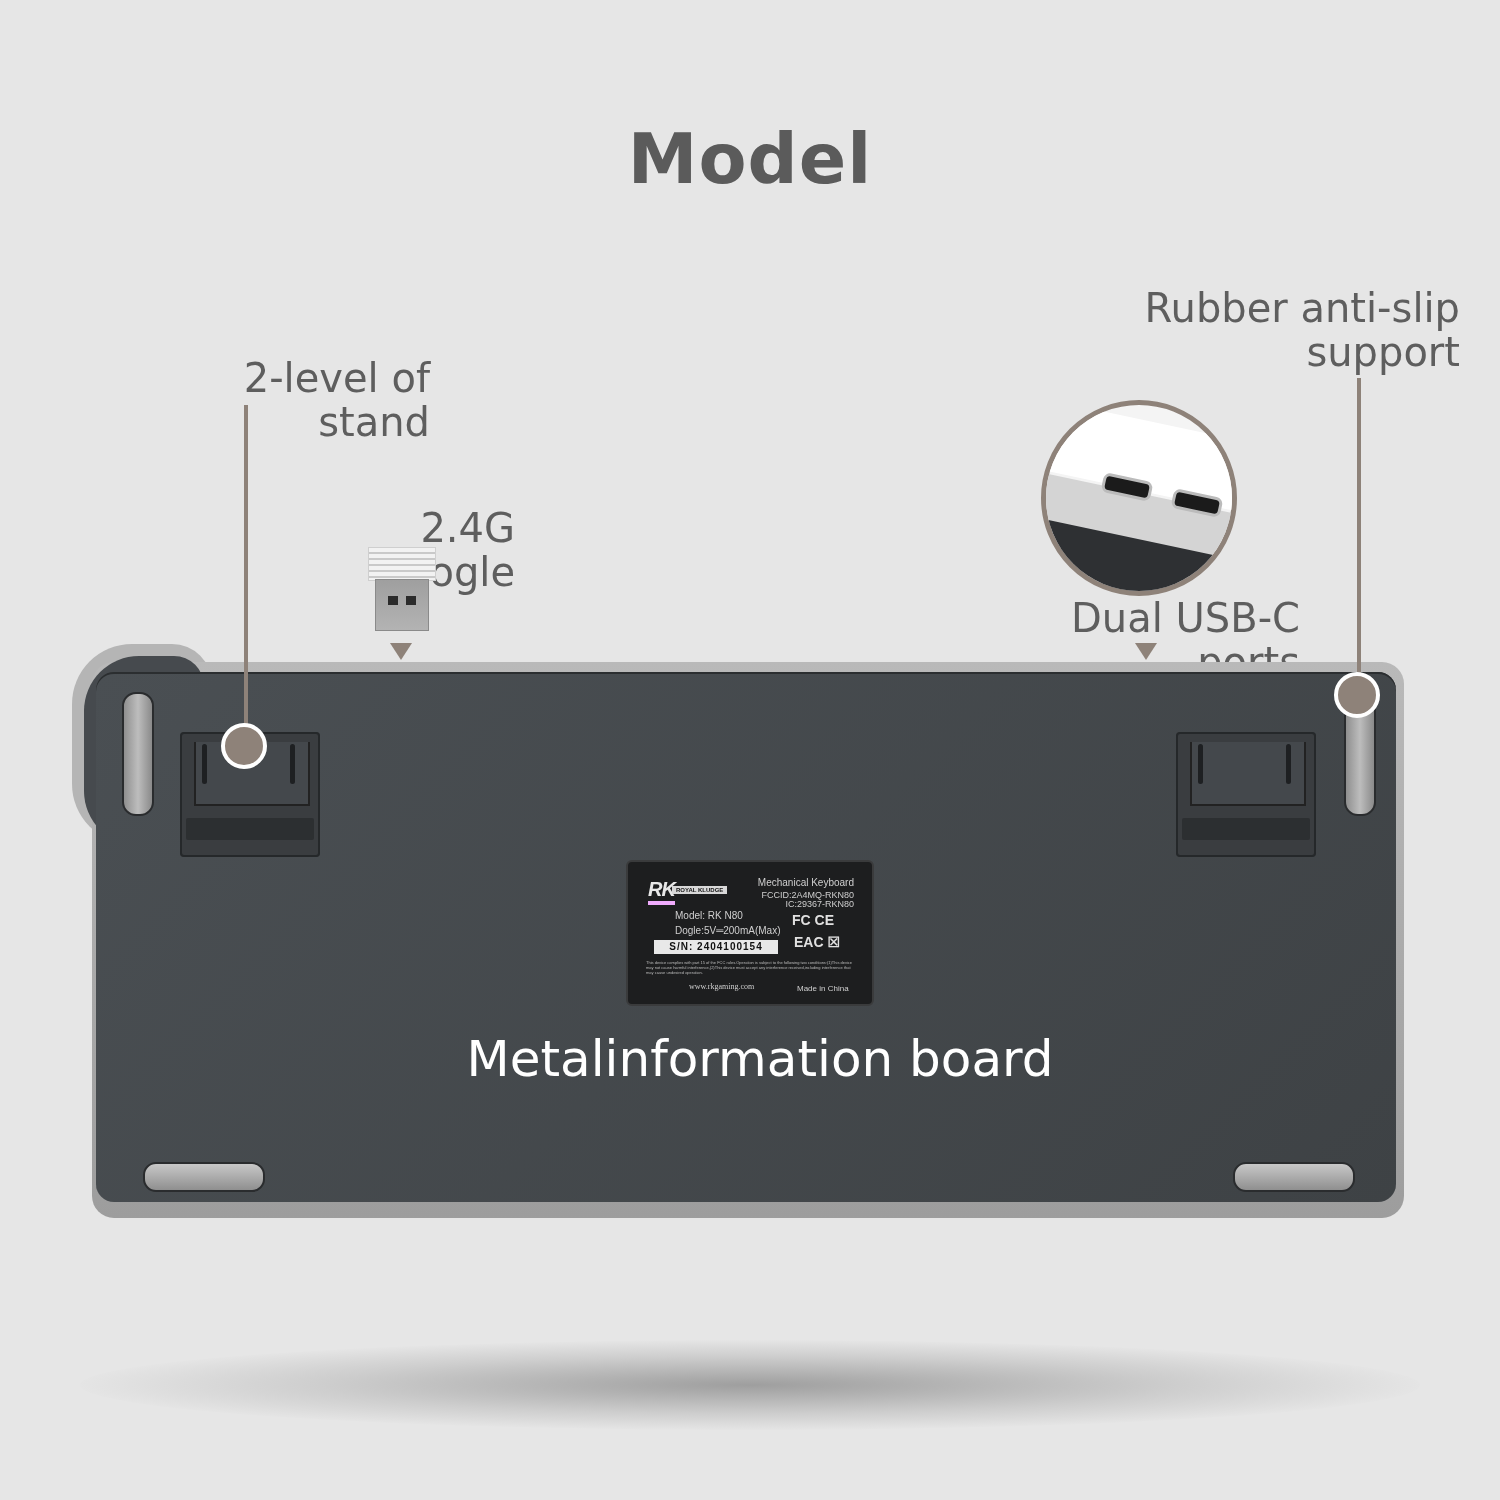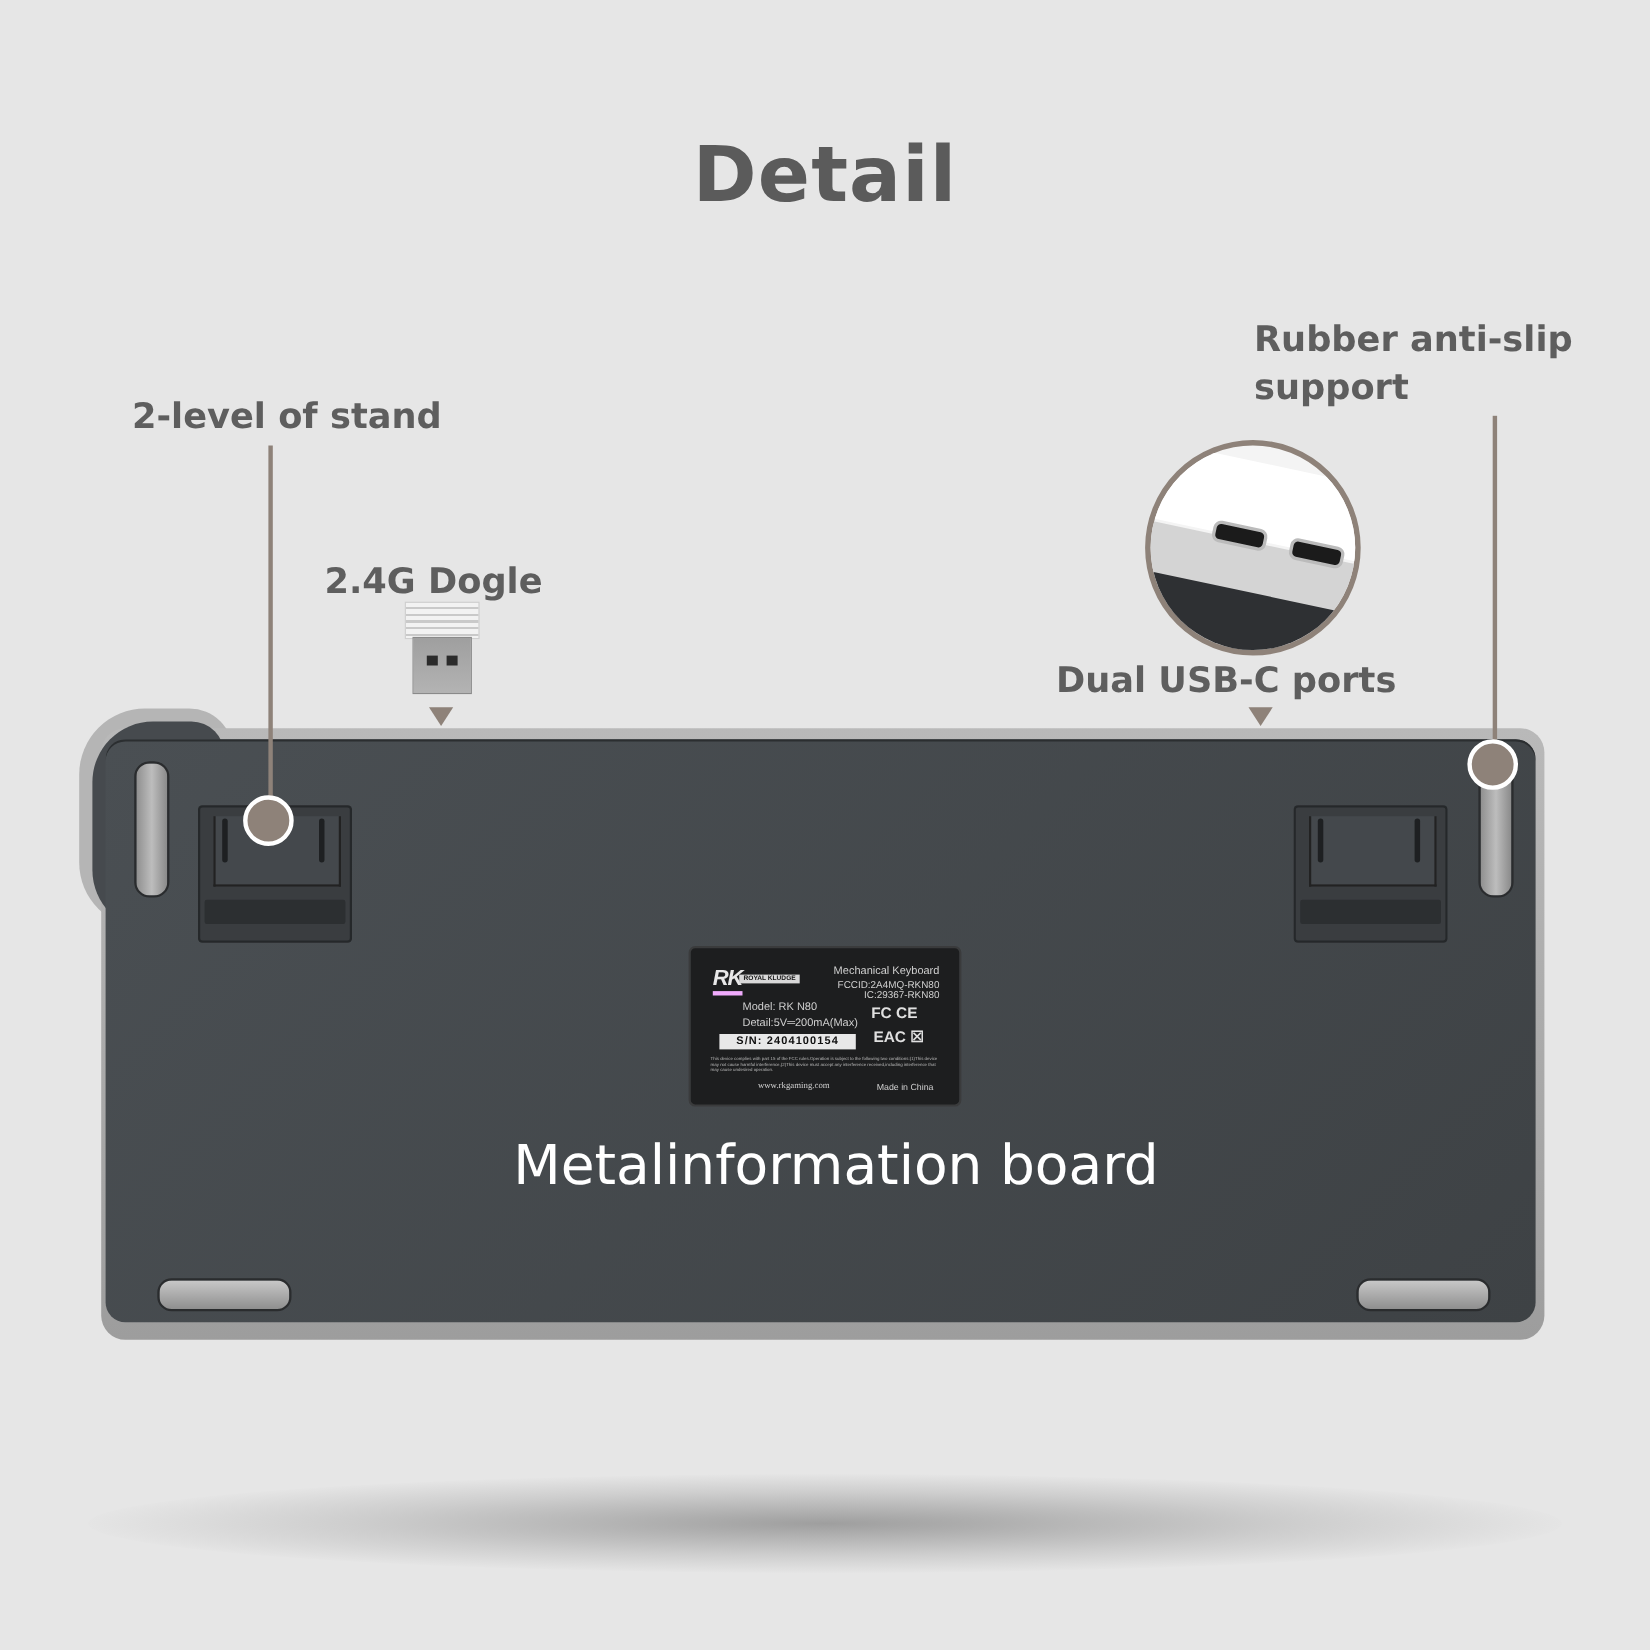--- a/index.html
+++ b/index.html
@@ -8,21 +8,21 @@
     background:#e6e6e6;
     font-family:"Liberation Sans", sans-serif;
   }
   .title {
     position:absolute; left:0; width:1500px; top:118px; text-align:center;
     font-family:"DejaVu Sans", sans-serif; font-weight:bold; font-size:70px;
     color:#5b5b5b; letter-spacing:1px;
   }
   .label {
     position:absolute; font-family:"DejaVu Sans", sans-serif;
-    font-size:32px; color:#5e5e5e; text-align:left; line-height:44px;font-weight:bold;
+    font-size:40px; color:#5e5e5e; text-align:right; line-height:44px;
   }
   .leader { position:absolute; width:4px; background:#8e8279; }
   .arrow {
     position:absolute; width:0; height:0;
     border-left:11px solid transparent; border-right:11px solid transparent;
     border-top:17px solid #8e8279;
   }
   .dot {
     position:absolute; width:38px; height:38px; border-radius:50%;
     background:#8e8279; border:4px solid #ffffff; box-sizing:content-box;
@@ -117,21 +117,21 @@
     border:3px solid #bbbbbb; transform:rotate(12deg);
   }
   .shadow {
     position:absolute; left:80px; top:1340px; width:1340px; height:90px; border-radius:50%;
     background:radial-gradient(ellipse at center, rgba(120,120,120,0.65) 0%, rgba(160,160,160,0.35) 45%, rgba(230,230,230,0) 72%);
   }
 </style>
 </head>
 <body>
 
-<div class="title">Detail</div>
+<div class="title">Model</div>
 
 <div class="label" style="left:120px; top:356px; width:310px;">2-level of stand</div>
 <div class="label" style="left:295px; top:506px; width:220px;">2.4G Dogle</div>
 <div class="label" style="left:960px; top:596px; width:340px;">Dual USB-C ports</div>
 <div class="label" style="left:1140px; top:286px; width:320px;">
   <div>Rubber anti-slip</div>
   <div>support</div>
 </div>
 
 <div class="dongle">
@@ -180,21 +180,21 @@
 <div class="arrow" style="left:390px; top:643px;"></div>
 <div class="arrow" style="left:1135px; top:643px;"></div>
 
 <div class="plate">
   <div class="logo">RK</div>
   <div class="brand">ROYAL KLUDGE</div>
   <div class="t-right" style="top:16px; font-size:10px;">Mechanical Keyboard</div>
   <div class="t-right" style="top:28px;">FCCID:2A4MQ-RKN80</div>
   <div class="t-right" style="top:37px;margin-left:28px;">IC:29367-RKN80</div>
   <div class="t-left" style="top:48px;">Model: RK N80</div>
-  <div class="t-left" style="top:63px;">Detail:5V═200mA(Max)</div>
+  <div class="t-left" style="top:63px;">Dogle:5V═200mA(Max)</div>
   <div class="sn">S/N: 2404100154</div>
   <div class="marks">FC  CE</div>
   <div class="marks2">EAC  ☒</div>
   <div class="fine">This device complies with part 15 of the FCC rules.Operation is subject to the following two conditions:(1)This device may not cause harmful interference,(2)This device must accept any interference received,including interference that may cause undesired operation.</div>
   <div class="t-left" style="top:120px; left:36px; font-size:8px;font-family:Liberation Serif, serif;">www.rkgaming.com</div>
   <div class="t-left" style="top:122px; left:144px; font-size:8px;">Made in China</div>
 </div>
 
 <div class="board-caption">Metalinformation board</div>
 

